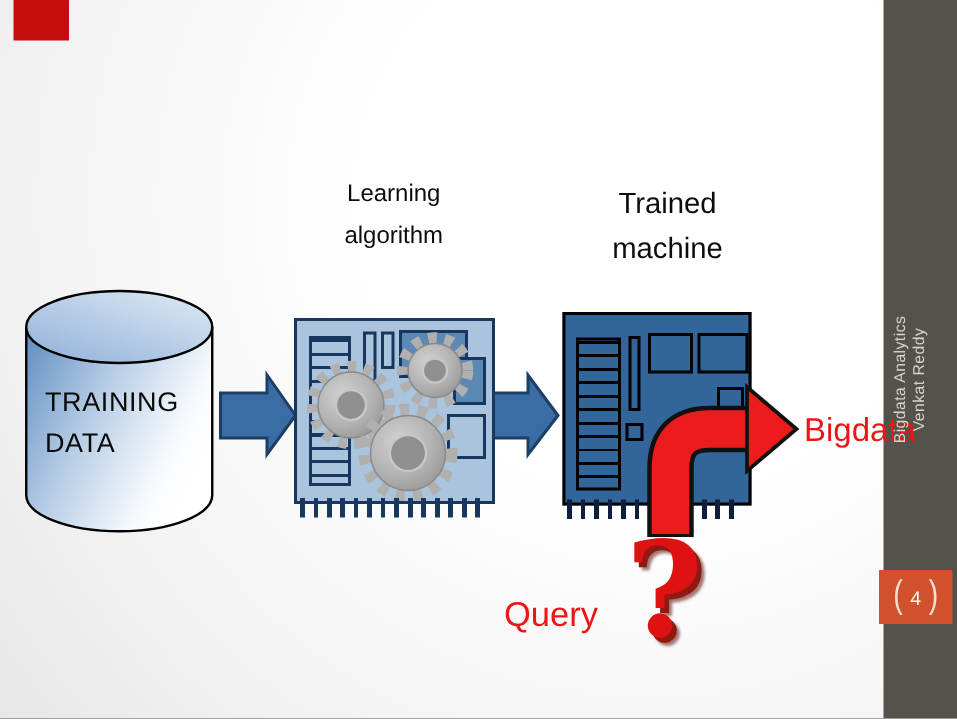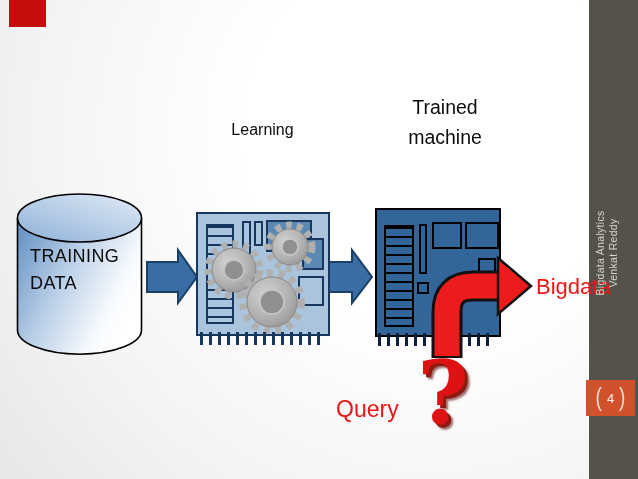--- a/index.html
+++ b/index.html
@@ -11,23 +11,23 @@
   
   .corner-accent{position:absolute;left:9px;top:0;width:37px;height:27px;background:#c50d0d;z-index:2;}
   
   .title{
     position:absolute;left:37px;top:40px;font-family:"Liberation Serif",serif;
     font-size:36px;color:#4a4840;letter-spacing:.2px;z-index:4;
   }
   
   .lbl{position:absolute;text-align:center;color:#0d0d0d;z-index:4;}
   .lbl-algo{left:205px;top:116px;width:115px;font-size:16px;line-height:28px;}
-  .lbl-machine{left:388px;top:92px;width:114px;font-size:19.5px;line-height:30px;text-align:center;}
+  .lbl-machine{left:388px;top:121px;width:114px;font-size:19.5px;line-height:30px;text-align:center;}
   
-  .db-text{position:absolute;left:30px;top:243px;font-size:18px;line-height:27px;color:#0a0a0a;letter-spacing:.4px;z-index:4;}
+  .db-text{position:absolute;left:30px;top:255px;font-size:18px;line-height:27px;color:#0a0a0a;letter-spacing:.4px;z-index:4;}
   
   .layer{position:absolute;left:0;top:0;width:638px;height:479px;z-index:1;pointer-events:none;}
   .layer.top{z-index:3;}
   
   .algo-box{position:absolute;left:196px;top:212px;width:130px;height:120px;background:#abc4de;border:2px solid #17375e;z-index:2;}
   .algo-box .ladder{position:absolute;left:8px;top:10px;width:24px;height:96px;border:2px solid #17375e;
      background-image:repeating-linear-gradient(180deg,#17375e 0 2px,rgba(0,0,0,0) 2px 9px);}
   .algo-box .bar1{position:absolute;left:44px;top:7px;width:5px;height:30px;border:2px solid #17375e;}
   .algo-box .bar2{position:absolute;left:56px;top:7px;width:5px;height:21px;border:2px solid #17375e;}
   .algo-box .toprect{position:absolute;left:68px;top:6px;width:42px;height:28px;border:2px solid #17375e;background:#5b89b4;}
@@ -95,20 +95,21 @@
     <polygon points="147,262 178,262 178,250 197,277 178,303 178,292 147,292" fill="#3a6da3" stroke="#1c3f66" stroke-width="2"></polygon>
 
     <polygon points="327,262 352,262 352,250 372,277 352,303 352,292 327,292" fill="#3a6da3" stroke="#1c3f66" stroke-width="2"></polygon>
   </svg>
 
   <div class="corner-accent"></div>
 
 
   <div class="lbl lbl-algo">
     <div>Learning</div>
+    <div>algorithm</div>
   </div>
   <div class="lbl lbl-machine">
     <div>Trained</div>
     <div>machine</div>
   </div>
 
   <div class="db-text">
     <div>TRAINING</div>
     <div>DATA</div>
   </div>

